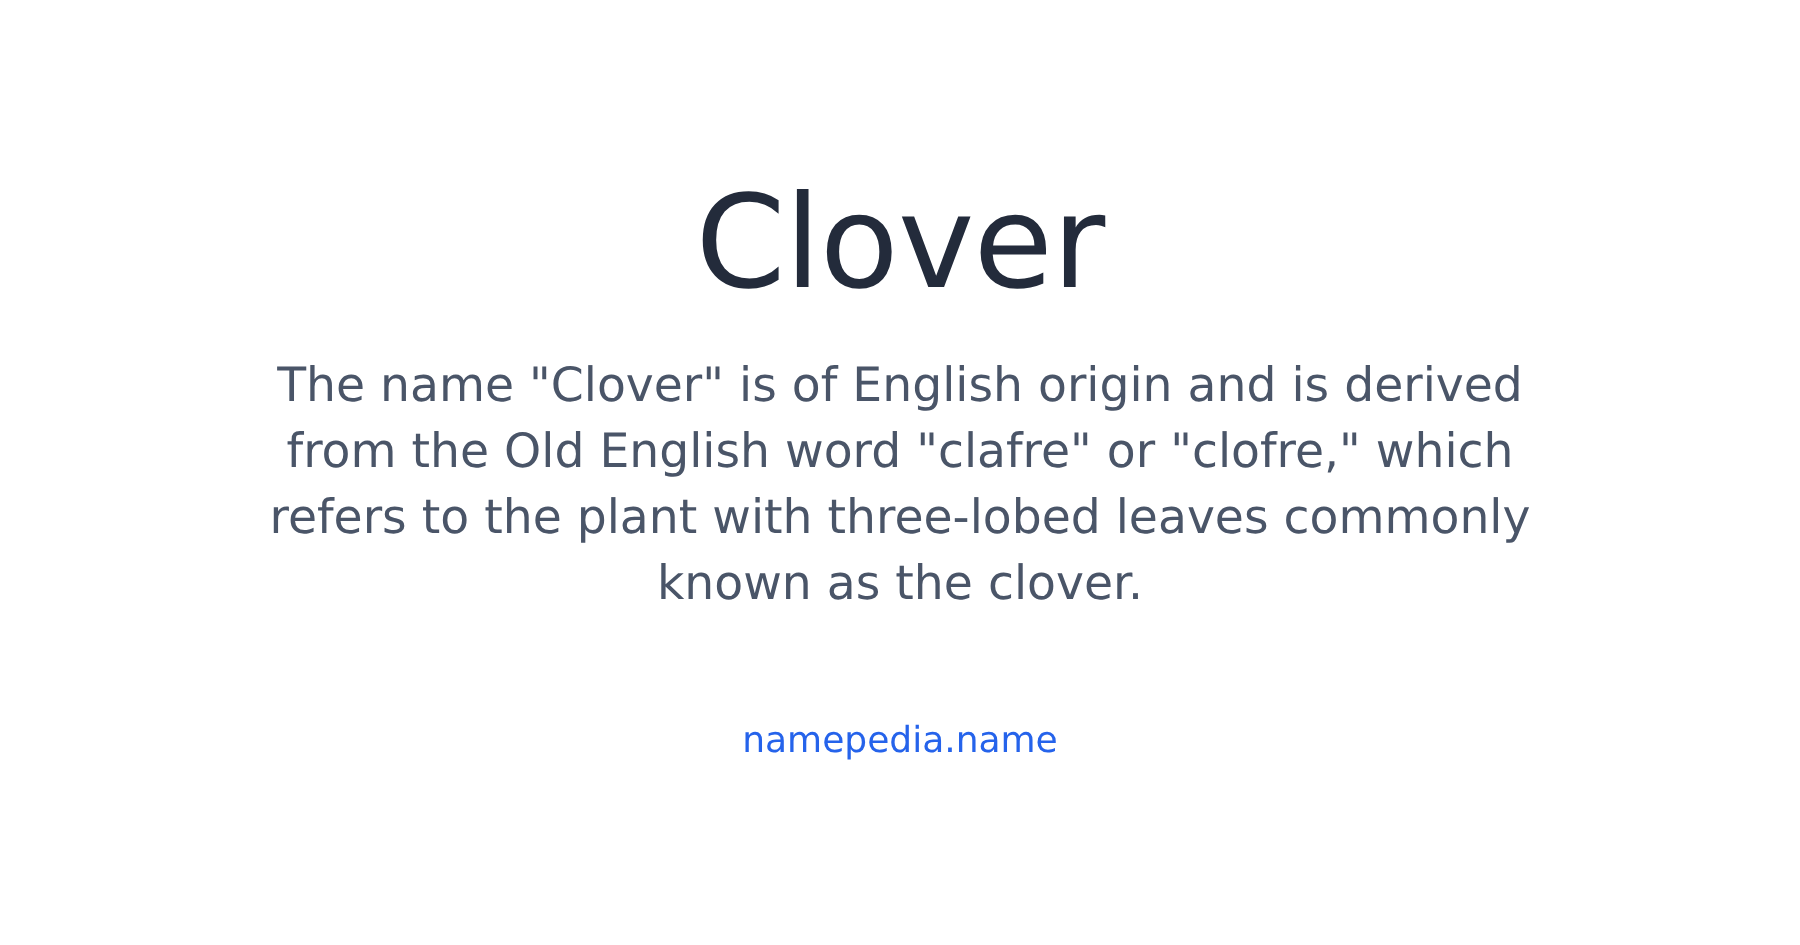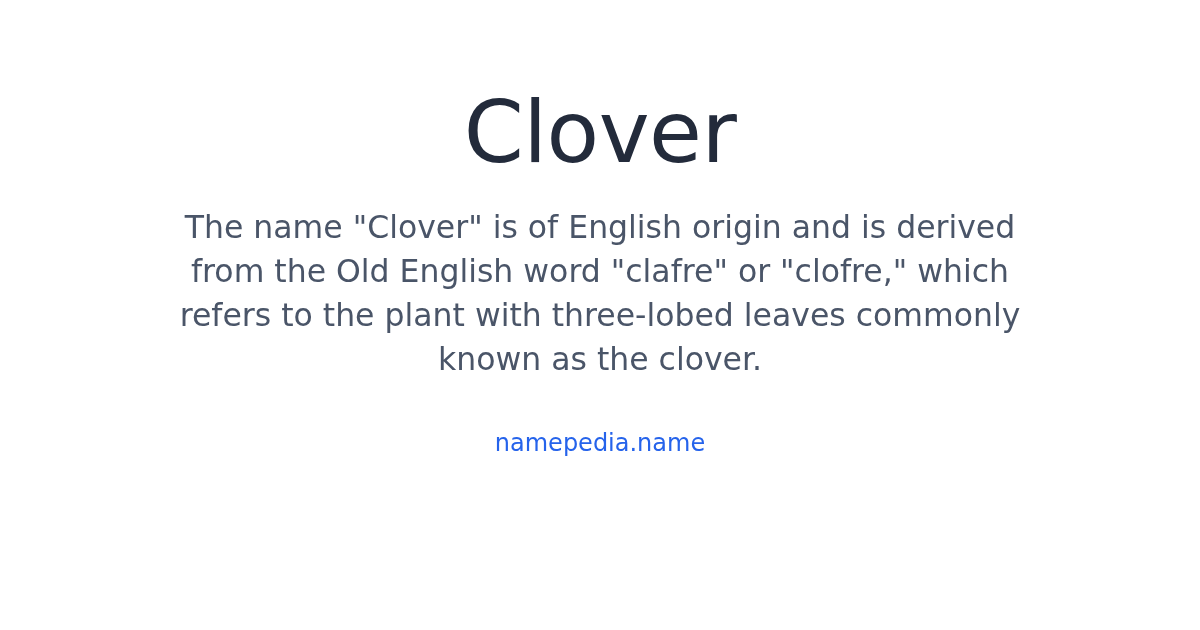--- a/index.html
+++ b/index.html
@@ -16,21 +16,21 @@
   }
 
   .og-card {
     width: 1200px;
     height: 630px;
     box-sizing: border-box;
     display: flex;
     flex-direction: column;
     align-items: center;
     justify-content: flex-start;
-    padding: 88px 80px 0 80px;
+    padding: 118px 80px 0 80px;
     background: #ffffff;
   }
 
   .name-title {
     margin: 0;
     font-size: 86px;
     line-height: 1.04;
     font-weight: 400;
     letter-spacing: -0.5px;
     color: #232b3b;
@@ -43,21 +43,21 @@
     max-width: 900px;
     font-size: 31.5px;
     line-height: 44px;
     font-weight: 400;
     color: #4a5568;
     text-align: center;
     letter-spacing: 0px;
   }
 
   .site-link-wrap {
-    margin-top: 46px;
+    margin-top: 66px;
     display: flex;
     justify-content: center;
     width: 100%;
   }
 
   .site-link {
     font-size: 24px;
     line-height: 32px;
     font-weight: 400;
     color: #2563eb;

